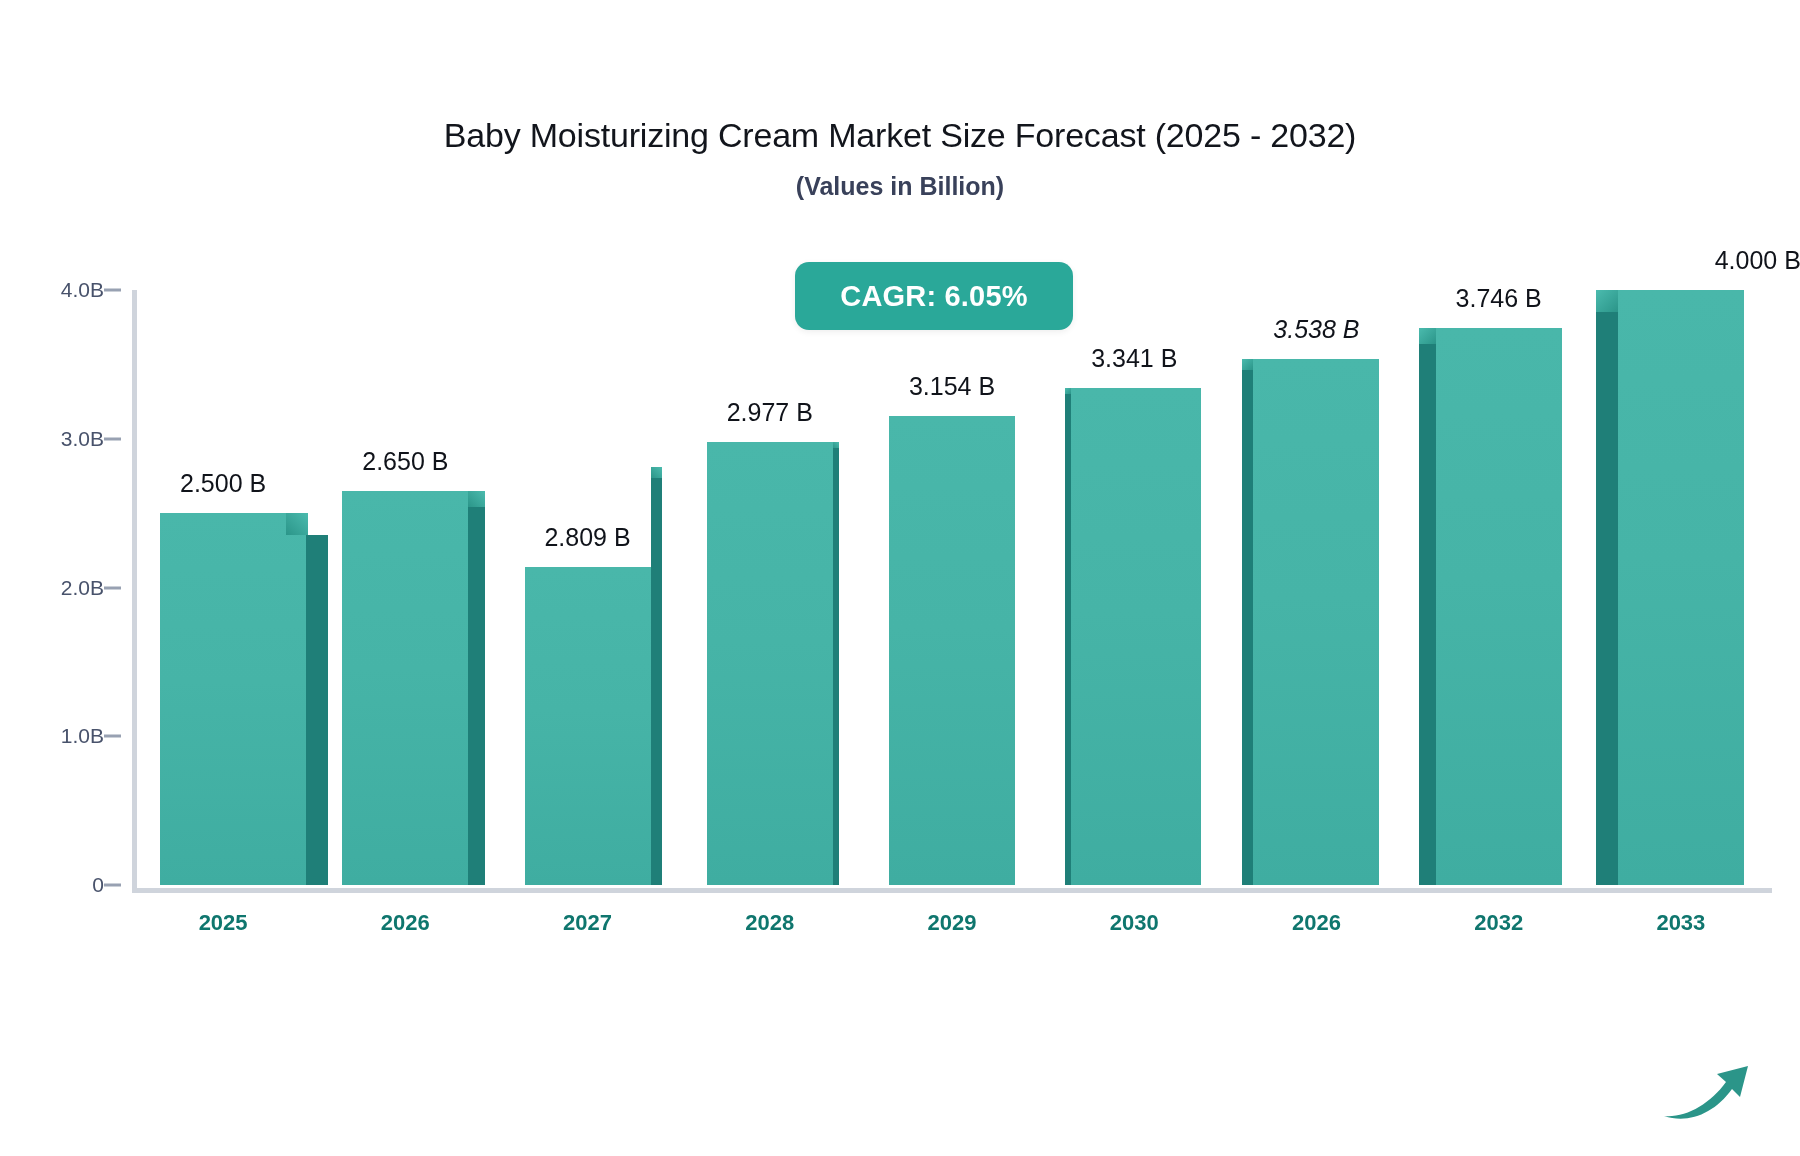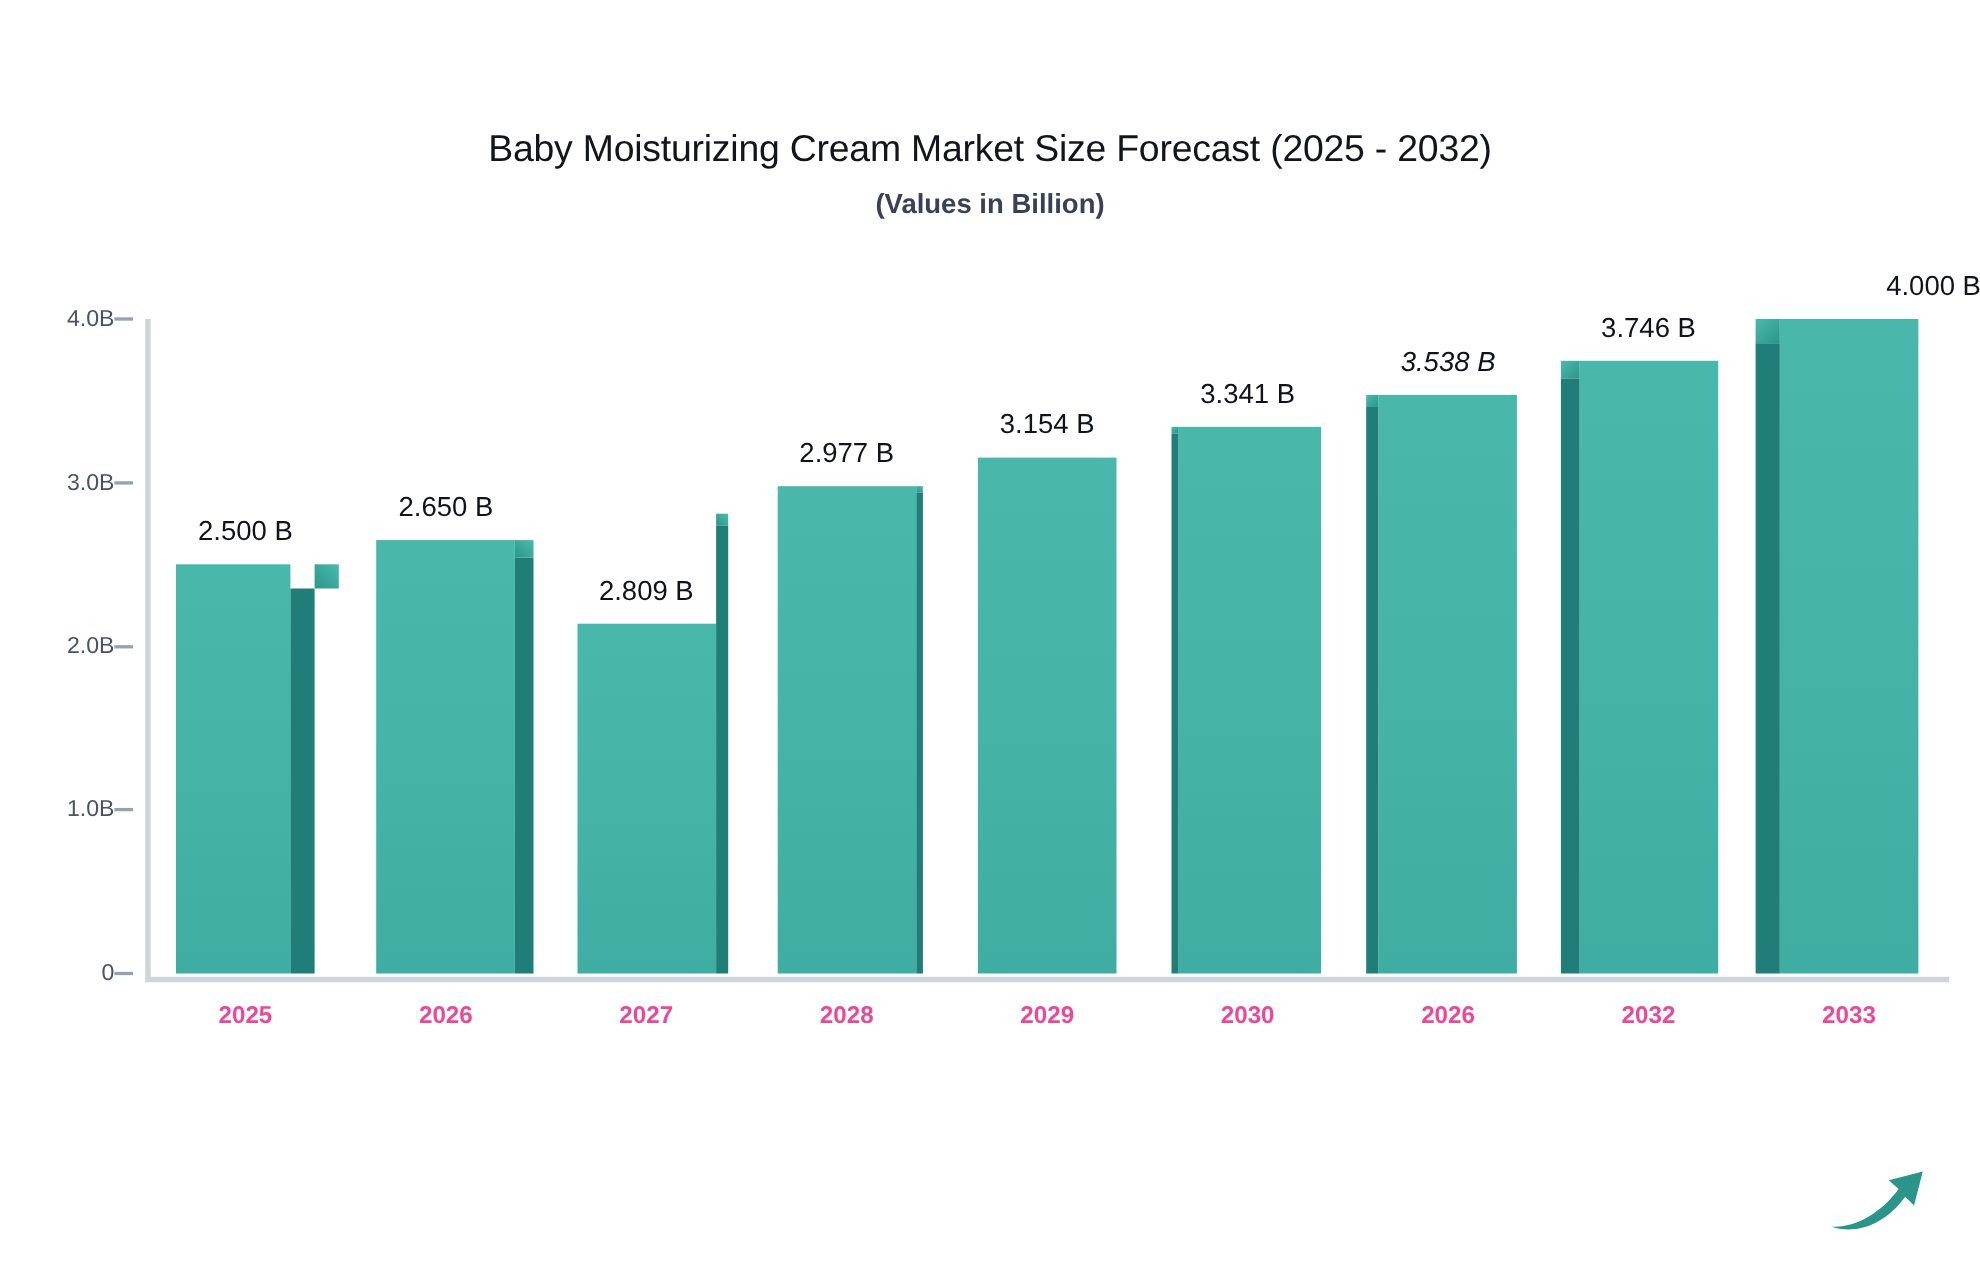--- a/index.html
+++ b/index.html
@@ -147,21 +147,21 @@
     white-space: nowrap;
   }
 
   
   .xlabel {
     position: absolute;
     top: 910px;
     width: 240px;
     text-align: center;
     font-size: 22px;
-    color: #ec4899;
+    color: #0f766e;
     font-weight: bold;
     transform: translateX(-50%);
   }
 
   
   .logo {
     position: absolute;
     right: 48px;
     bottom: 26px;
     display: flex;
@@ -181,38 +181,39 @@
   }
 </style>
 </head>
 <body>
 
 <div class="canvas">
 
   <div class="title">Baby Moisturizing Cream Market Size Forecast (2025 - 2032)</div>
   <div class="subtitle">(Values in Billion)</div>
 
+  <div class="cagr-badge">CAGR: 6.05%</div>
 
   <div class="plot" id="plot">
     <div class="y-axis-line"></div>
     <div class="x-axis-line"></div>
     <div id="yticks">
         <div class="ytick" style="top: 595px;">0</div>
         <div class="ytick-dash" style="top: 595px;"></div>
         <div class="ytick" style="top: 446.25px;">1.0B</div>
         <div class="ytick-dash" style="top: 446.25px;"></div>
         <div class="ytick" style="top: 297.5px;">2.0B</div>
         <div class="ytick-dash" style="top: 297.5px;"></div>
         <div class="ytick" style="top: 148.75px;">3.0B</div>
         <div class="ytick-dash" style="top: 148.75px;"></div>
         <div class="ytick" style="top: 0px;">4.0B</div>
         <div class="ytick-dash" style="top: 0px;"></div>
       </div>
     <div id="bars">
-        <div class="bar-wrap" style="left: 28.1111px; width: 104px; height: 371.875px; bottom: 5px;">
+        <div class="bar-wrap" style="left: 28.1111px; width: 122px; height: 371.875px; bottom: 5px; padding-left: 24px;">
           <div class="bar-face"></div>
           <div class="bar-side right" style="width: 22px; height: 349.875px;"></div>
           <div class="bar-top" style="height: 22px; width: 22px; bottom: 349.875px; left: 126px; background: linear-gradient(225deg, rgb(75, 187, 174) 0%, rgb(43, 149, 137) 100%);"></div>
           <div class="bar-label" style="left: -57px;">2.500 B</div>
         </div>
         <div class="bar-wrap" style="left: 210.333px; width: 126px; height: 394.188px; bottom: 5px;">
           <div class="bar-face"></div>
           <div class="bar-side right" style="width: 16.5px; height: 377.688px;"></div>
           <div class="bar-top" style="height: 16.5px; width: 16.5px; bottom: 377.688px; left: 126px; background: linear-gradient(225deg, rgb(75, 187, 174) 0%, rgb(43, 149, 137) 100%);"></div>
           <div class="bar-label" style="left: -57px;">2.650 B</div>

